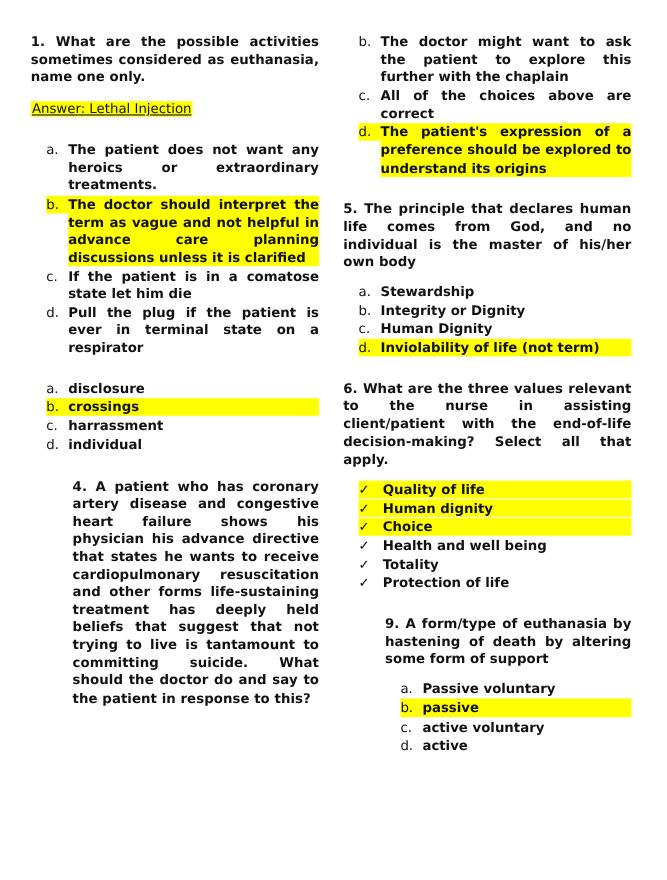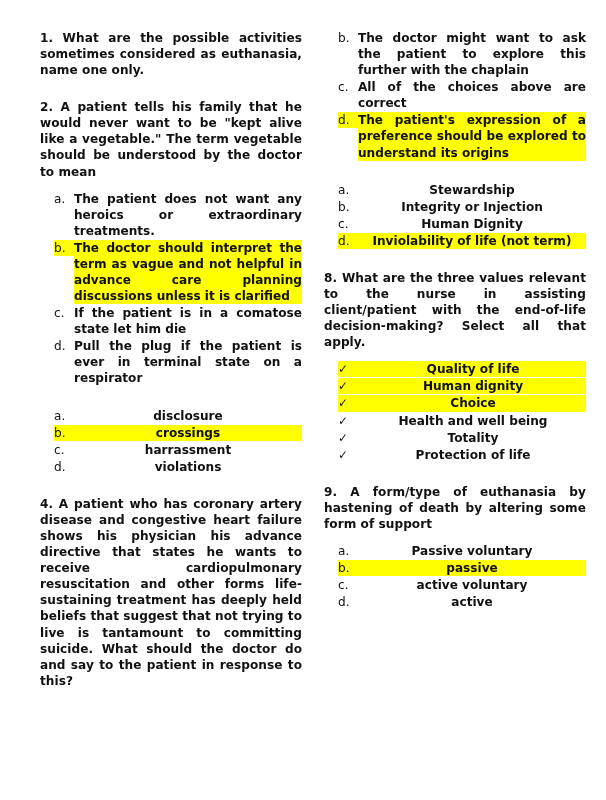--- a/index.html
+++ b/index.html
@@ -13,35 +13,35 @@
     font-family: "DejaVu Sans", sans-serif;
     color: #111111;
     overflow: hidden;
   }
   .page {
     position: relative;
     width: 606px;
     height: 800px;
     background: #ffffff;
     box-sizing: border-box;
-    padding: 30px 28px 0 40px;
+    padding: 30px 28px 0 28px;
   }
   .columns {
     display: flex;
     gap: 22px;
     align-items: flex-start;
   }
   .column {
     width: 262px;
     flex: 0 0 262px;
   }
   .qblock {
     margin-bottom: 21px;
   }
-  .qblock:last-child { margin-bottom: 0; }
+  .qblock:last-child { margin-bottom: 0; margin-left: 38px; }
 
   .qtext {
     font-weight: bold;
     font-size: 12.1px;
     line-height: 1.33;
     text-align: justify;
     text-justify: inter-word;
     margin: 0;
     letter-spacing: 0.05px;
   }
@@ -88,40 +88,42 @@
   ul.options li.hl .opt-body {
     background: #ffff00;
   }
   ul.options li.hl .opt-body {
     box-shadow: 0 0 0 0 transparent;
   }
   ul.options.justified li .opt-body {
     text-align: justify;
   }
   ul.options.plain li .opt-body {
-    text-align: center;
+    text-align: left;
   }
   ul.options li .marker.check {
     width: 22px;
   }
 </style>
 </head>
 <body>
 
 <div class="page">
   <div class="columns">
 
     <div class="column">
 
       <div class="qblock">
         <p class="qtext">1. What are the possible activities sometimes considered as euthanasia, name one only.</p>
-      </div>
-
-      <div class="qblock">
-        <p class="qtext">2. A patient tells his family that he would never want to be "kept alive like a vegetable." The term vegetable should be understood by the doctor to mean</p>
+        <div class="answer-line">
+          <span class="answer-text">Answer: Lethal Injection</span>
+        </div>
+      </div>
+
+      <div class="qblock">
         <ul class="options justified">
           <li>
             <span class="marker">a.</span>
             <span class="opt-body">The patient does not want any heroics or extraordinary treatments.</span>
           </li>
           <li class="hl">
             <span class="marker">b.</span>
             <span class="opt-body">The doctor should interpret the term as vague and not helpful in advance care planning discussions unless it is clarified</span>
           </li>
           <li>
@@ -144,21 +146,21 @@
           <li class="hl">
             <span class="marker">b.</span>
             <span class="opt-body">crossings</span>
           </li>
           <li>
             <span class="marker">c.</span>
             <span class="opt-body">harrassment</span>
           </li>
           <li>
             <span class="marker">d.</span>
-            <span class="opt-body">violations</span>
+            <span class="opt-body">individual</span>
           </li>
         </ul>
       </div>
 
       <div class="qblock">
         <p class="qtext">4. A patient who has coronary artery disease and congestive heart failure shows his physician his advance directive that states he wants to receive cardiopulmonary resuscitation and other forms life-sustaining treatment has deeply held beliefs that suggest that not trying to live is tantamount to committing suicide. What should the doctor do and say to the patient in response to this?</p>
 
       </div>
 
     </div>
@@ -176,45 +178,46 @@
             <span class="opt-body">All of the choices above are correct</span>
           </li>
           <li class="hl">
             <span class="marker">d.</span>
             <span class="opt-body">The patient's expression of a preference should be explored to understand its origins</span>
           </li>
         </ul>
       </div>
 
       <div class="qblock">
+        <p class="qtext">5. The principle that declares human life comes from God, and no individual is the master of his/her own body</p>
         <ul class="options plain">
           <li>
             <span class="marker">a.</span>
             <span class="opt-body">Stewardship</span>
           </li>
           <li>
             <span class="marker">b.</span>
-            <span class="opt-body">Integrity or Injection</span>
+            <span class="opt-body">Integrity or Dignity</span>
           </li>
           <li>
             <span class="marker">c.</span>
             <span class="opt-body">Human Dignity</span>
           </li>
           <li class="hl">
             <span class="marker">d.</span>
             <span class="opt-body">Inviolability of life (not term)</span>
           </li>
         </ul>
       </div>
 
       <div class="qblock">
       </div>
 
       <div class="qblock">
-        <p class="qtext">8. What are the three values relevant to the nurse in assisting client/patient with the end-of-life decision-making? Select all that apply.</p>
+        <p class="qtext">6. What are the three values relevant to the nurse in assisting client/patient with the end-of-life decision-making? Select all that apply.</p>
         <ul class="options plain">
           <li class="hl">
             <span class="marker check">✓</span>
             <span class="opt-body">Quality of life</span>
           </li>
           <li class="hl">
             <span class="marker check">✓</span>
             <span class="opt-body">Human dignity</span>
           </li>
           <li class="hl">

